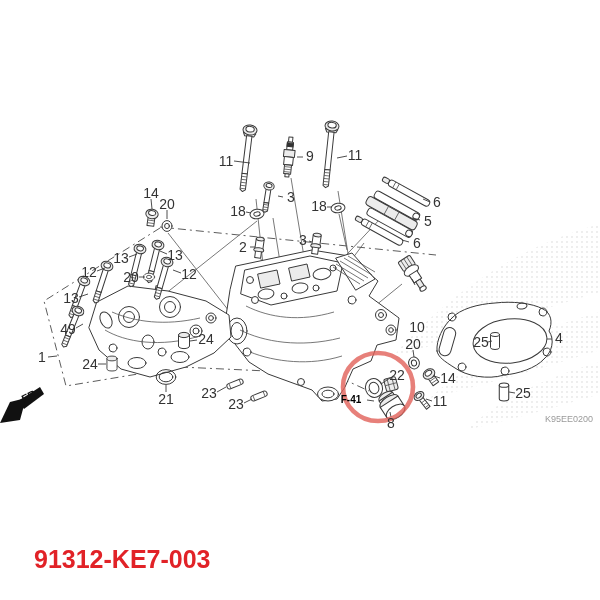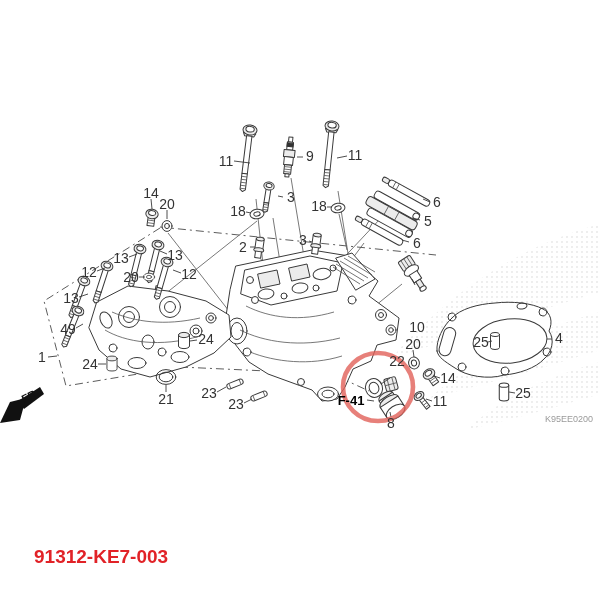--- a/index.html
+++ b/index.html
@@ -11,22 +11,22 @@
   .fg{fill:#ececec;}
   .fn{fill:none;}
   .thin{stroke:#555;stroke-width:.8;fill:none;}
   .leader{stroke:#3a3a3a;stroke-width:.9;fill:none;}
   .dash{stroke:#4a4a4a;stroke-width:.9;fill:none;stroke-dasharray:8 4 2 4;}
   .hatch{stroke:#3a3a3a;stroke-width:.7;fill:none;}
   
   .callout{position:absolute;transform:translate(-50%,-50%);font-size:14px;color:#333;
            white-space:nowrap;line-height:1;}
   .f41{position:absolute;left:351px;top:400px;transform:translate(-50%,-50%);
-       font-size:13px;font-weight:bold;color:#000;line-height:1;}
-  .pn{position:absolute;left:34px;top:547px;font-size:19px;font-weight:bold;
+       font-size:10px;font-weight:bold;color:#000;line-height:1;}
+  .pn{position:absolute;left:34px;top:547px;font-size:25px;font-weight:bold;
       color:#e12227;letter-spacing:0px;line-height:1;}
   .code{position:absolute;left:545px;top:415px;font-size:9px;color:#9a9a9a;line-height:1;}
 </style>
 </head>
 <body>
 
 <div id="stage">
 
 <svg width="600" height="600" viewBox="0 0 600 600">
   <defs>
@@ -411,21 +411,21 @@
       <span class="callout" style="left: 131px; top: 277px;">20</span>
       <span class="callout" style="left: 189px; top: 274px;">12</span>
       <span class="callout" style="left: 71px; top: 298px;">13</span>
       <span class="callout" style="left: 68px; top: 329px;">49</span>
       <span class="callout" style="left: 42px; top: 357px;">1</span>
       <span class="callout" style="left: 206px; top: 339px;">24</span>
       <span class="callout" style="left: 90px; top: 364px;">24</span>
       <span class="callout" style="left: 166px; top: 399px;">21</span>
       <span class="callout" style="left: 209px; top: 393px;">23</span>
       <span class="callout" style="left: 236px; top: 404px;">23</span>
-      <span class="callout" style="left: 397px; top: 361px;">22</span>
+      <span class="callout" style="left: 397px; top: 375px;">22</span>
       <span class="callout" style="left: 391px; top: 423px;">8</span>
       <span class="callout" style="left: 413px; top: 344px;">20</span>
       <span class="callout" style="left: 448px; top: 378px;">14</span>
       <span class="callout" style="left: 440px; top: 401px;">11</span>
       <span class="callout" style="left: 481px; top: 342px;">25</span>
       <span class="callout" style="left: 523px; top: 393px;">25</span>
       <span class="callout" style="left: 559px; top: 338px;">4</span>
     </div>
 
 <span class="f41">F-41</span>

